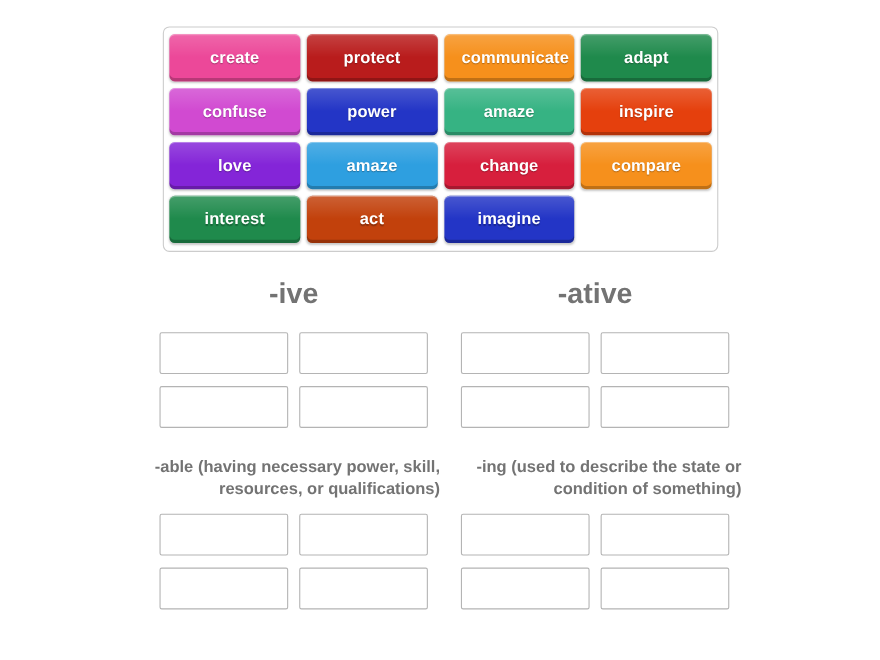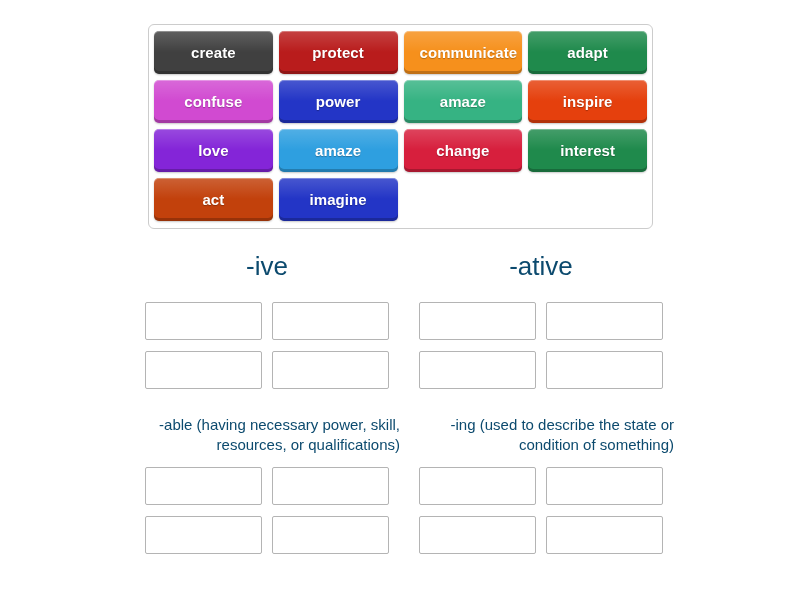--- a/index.html
+++ b/index.html
@@ -81,24 +81,24 @@
   .group-row {
     display: flex;
     gap: 0px;
   }
   .group {
     width: 274px;
     box-sizing: border-box;
   }
   .group-title {
     text-align: center;
-    color: #0c4a6e;
+    color: #737373;
     font-size: 26px;
     line-height: 1.08;
-    font-weight: normal;
+    font-weight: bold;
     margin: 0 0 14px 0;
     padding: 0 4px;
     min-height: 36px;
   }
   .group-title.small {
     font-size: 15px;
     line-height: 1.33;
     margin: 0 0 10px 0;
     min-height: 42px;
     text-align: right;
@@ -117,21 +117,21 @@
     border-radius: 2px;
     box-sizing: border-box;
   }
   .group-block-lower { margin-top: 26px; }
 </style>
 </head>
 <body>
 
 <div id="word-bank">
   <div id="word-bank-grid">
-      <div class="tile" style="background: #404040;">
+      <div class="tile" style="background: #ec4899;">
         <span class="tile-label">create</span>
       </div>
       <div class="tile" style="background: #b91c1c;">
         <span class="tile-label">protect</span>
       </div>
       <div class="tile" style="background: rgb(246, 144, 28); padding-left: 11px;">
         <span class="tile-label">communicate</span>
       </div>
       <div class="tile" style="background: rgb(31, 138, 76);">
         <span class="tile-label">adapt</span>
@@ -150,20 +150,23 @@
       </div>
       <div class="tile" style="background: rgb(132, 37, 216);">
         <span class="tile-label">love</span>
       </div>
       <div class="tile" style="background: rgb(46, 159, 224);">
         <span class="tile-label">amaze</span>
       </div>
       <div class="tile" style="background: rgb(215, 31, 61);">
         <span class="tile-label">change</span>
       </div>
+      <div class="tile" style="background: rgb(246, 144, 28);">
+        <span class="tile-label">compare</span>
+      </div>
       <div class="tile" style="background: rgb(31, 138, 76);">
         <span class="tile-label">interest</span>
       </div>
       <div class="tile" style="background: #c2410c;">
         <span class="tile-label">act</span>
       </div>
       <div class="tile" style="background: rgb(35, 53, 198);">
         <span class="tile-label">imagine</span>
       </div>
       <div class="tile empty-slot"></div>

